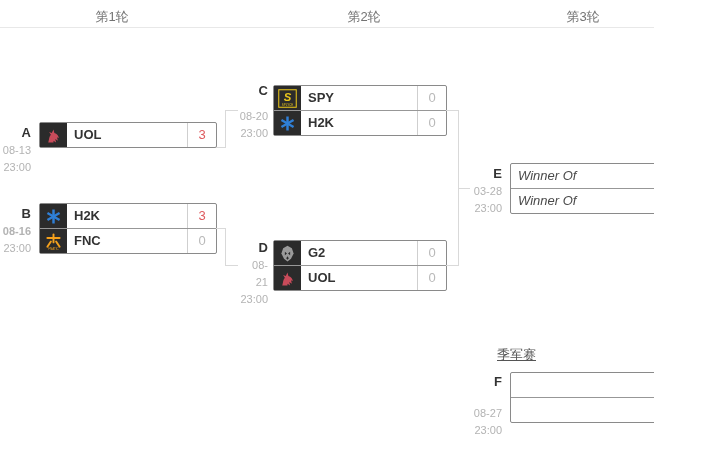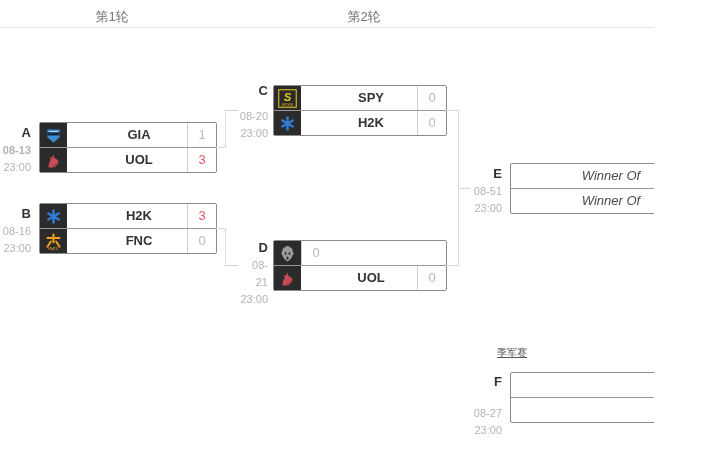--- a/index.html
+++ b/index.html
@@ -11,72 +11,62 @@
   .header-rule{position:absolute;left:0;top:27px;width:720px;height:1px;background:#e8e8e8;}
   
   .mlabel{position:absolute;text-align:right;}
   .mlabel .letter{font-size:13px;font-weight:bold;color:#333;line-height:15px;}
   .mlabel .dt{font-size:11px;color:#b3b3b3;line-height:17px;}
   
   .mbox{position:absolute;border:1px solid #8a8a8a;border-radius:2px;background:#fff;}
   .trow{display:flex;align-items:stretch;height:24px;}
   .trow + .trow{border-top:1px solid #979797;}
   .logo{width:27px;background:#2b2b2b;display:flex;align-items:center;justify-content:center;flex:0 0 27px;}
-  .tname{flex:1;padding-left:24px;font-size:13px;font-weight:bold;color:#333;line-height:24px;
-         white-space:nowrap;overflow:hidden;text-align:center;}
+  .tname{flex:1;padding-left:7px;font-size:13px;font-weight:bold;color:#333;line-height:24px;
+         white-space:nowrap;overflow:hidden;}
   .score-cell{width:28px;flex:0 0 28px;border-left:1px solid #cfcfcf;text-align:center;
               font-size:13px;line-height:24px;}
   .score-win{color:#de5a5e;}
   .score-lose{color:#b9b9b9;}
   .placeholder .tname{font-weight:normal;font-style:italic;color:#4a4a4a;line-height:23px;}
   
   .conn{position:absolute;background:#d9d9d9;}
   
-  .third-title{position:absolute;left:497px;top:346px;font-size:10px;color:#555;text-decoration:underline;}
+  .third-title{position:absolute;left:497px;top:346px;font-size:13px;color:#555;text-decoration:underline;}
 </style>
 </head>
 <body>
 
 <div class="stage">
 
   <div class="round-header" style="left:52px;">第1轮</div>
   <div class="round-header" style="left:304px;">第2轮</div>
+  <div class="round-header" style="left:523px;">第3轮</div>
   <div class="header-rule"></div>
 
   <div class="mlabel" style="left:0;top:125px;width:31px;">
     <div class="letter">A</div>
-    <div class="dt" style="margin-top:2px;font-weight:bold;">08-13</div>
+    <div class="dt" style="margin-top:2px;">08-13</div>
     <div class="dt">23:00</div>
   </div>
   <div class="mbox" style="left:39px;top:122px;width:176px;">
-    <div class="trow">
-      <span class="logo">
-        <svg width="21" height="21" viewBox="0 0 24 24">
-            <path d="M5 5h14v9l-7 6-7-6z" fill="#3b8fd4"></path>
-            <rect x="5" y="8.5" width="14" height="3.5" fill="#12293f"></rect>
-            <path d="M7 7h10v1H7z" fill="#cfe6f7"></path>
-          </svg>
-      </span>
-      <span class="tname">GIA</span>
-      <span class="score-cell"><span class="score-lose">1</span></span>
-    </div>
     <div class="trow">
       <span class="logo">
         <svg width="21" height="21" viewBox="0 0 24 24">
             <path fill="#c94b5a" d="M6 20c1-4 1-7 3-9L7 8l3 1 2-4 1 4c3 1 5 3 5 6l-2-1 1 4-3-2 1 4-3-2v2z"></path>
           </svg>
       </span>
       <span class="tname">UOL</span>
       <span class="score-cell"><span class="score-win">3</span></span>
     </div>
   </div>
 
   <div class="mlabel" style="left:0;top:206px;width:31px;">
     <div class="letter">B</div>
-    <div class="dt" style="margin-top:2px;">08-16</div>
+    <div class="dt" style="margin-top:2px;font-weight:bold;">08-16</div>
     <div class="dt">23:00</div>
   </div>
   <div class="mbox" style="left:39px;top:203px;width:176px;">
     <div class="trow">
       <span class="logo">
         <svg width="21" height="21" viewBox="0 0 24 24">
             <g fill="#2f7fd6">
               <rect x="10.6" y="4" width="2.8" height="16"></rect>
               <rect x="10.6" y="4" width="2.8" height="16" transform="rotate(60 12 12)"></rect>
               <rect x="10.6" y="4" width="2.8" height="16" transform="rotate(-60 12 12)"></rect>
@@ -141,36 +131,37 @@
     <div class="dt">23:00</div>
   </div>
   <div class="mbox" style="left:273px;top:240px;width:172px;">
     <div class="trow">
       <span class="logo">
         <svg width="21" height="21" viewBox="0 0 24 24">
             <path fill="#9a9a9a" d="M12 3 7 6l-2 6 3 6 4 3 4-3 3-6-2-6z"></path>
             <path fill="#2b2b2b" d="M9 10l2.4 2L9 14zM15 10l-2.4 2L15 14zM12 15l1.5 2.5L12 19l-1.5-1.5z"></path>
           </svg>
       </span>
+      <span class="tname">G2</span>
       <span class="score-cell"><span class="score-lose">0</span></span>
     </div>
     <div class="trow">
       <span class="logo">
         <svg width="21" height="21" viewBox="0 0 24 24">
             <path fill="#c94b5a" d="M6 20c1-4 1-7 3-9L7 8l3 1 2-4 1 4c3 1 5 3 5 6l-2-1 1 4-3-2 1 4-3-2v2z"></path>
           </svg>
       </span>
       <span class="tname">UOL</span>
       <span class="score-cell"><span class="score-lose">0</span></span>
     </div>
   </div>
 
   <div class="mlabel" style="left:468px;top:166px;width:34px;">
     <div class="letter">E</div>
-    <div class="dt" style="margin-top:2px;">08-51</div>
+    <div class="dt" style="margin-top:2px;">03-28</div>
     <div class="dt">23:00</div>
   </div>
   <div class="mbox placeholder" style="left:510px;top:163px;width:176px;">
     <div class="trow">
       <span class="tname">Winner Of</span>
     </div>
     <div class="trow">
       <span class="tname">Winner Of</span>
     </div>
   </div>

